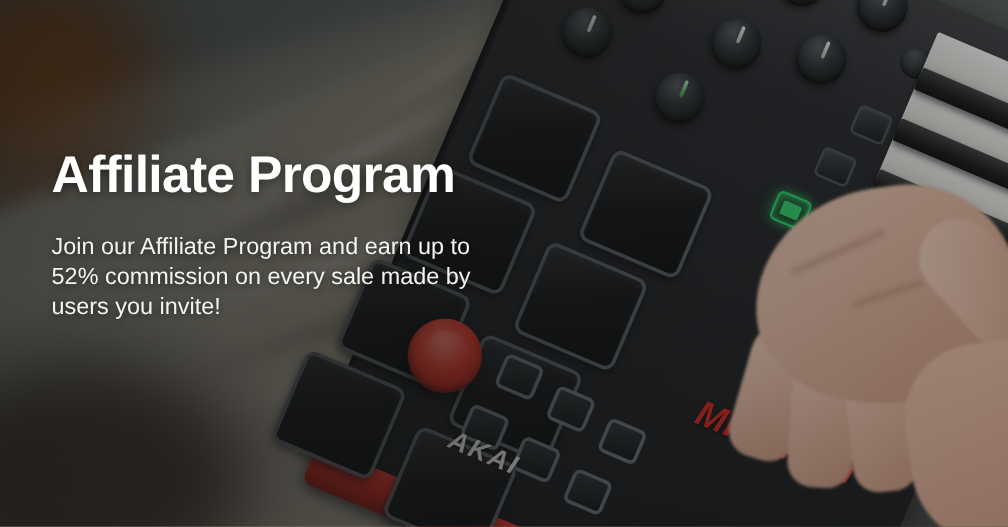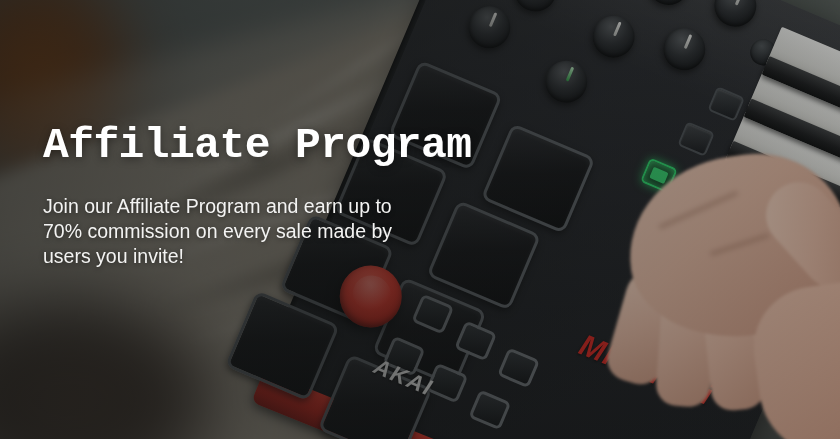--- a/index.html
+++ b/index.html
@@ -255,21 +255,21 @@
     background:
       linear-gradient(95deg, rgba(18,20,20,.72) 0%, rgba(20,22,22,.60) 42%, rgba(22,24,24,.40) 70%, rgba(24,26,26,.34) 100%);
   }
 
   
   #copy{
     position:absolute; left:43px; top:120px; width:420px;
     z-index:10;
   }
   #headline{
-    font-family:Liberation Mono, monospace;
+    font-family:Liberation Sans, sans-serif;
     font-weight:700;
     font-size:43px;
     line-height:52px;
     letter-spacing:-.6px;
     color:#ffffff;
     text-shadow:0 2px 8px rgba(0,0,0,.40);
     white-space:nowrap;
   }
   #subcopy{
     margin-top:22px;
@@ -379,16 +379,16 @@
       <div class="knuckle k1"></div>
       <div class="knuckle k2"></div>
       <div class="wrist"></div>
     </div>
   </div>
 
   <div id="overlay"></div>
 
   <div id="copy">
     <h1 id="headline">Affiliate Program</h1>
-    <p id="subcopy">Join our Affiliate Program and earn up to 70% commission on every sale made by users you invite!</p>
+    <p id="subcopy">Join our Affiliate Program and earn up to 52% commission on every sale made by users you invite!</p>
   </div>
 
 </div>
 
 </body></html>

